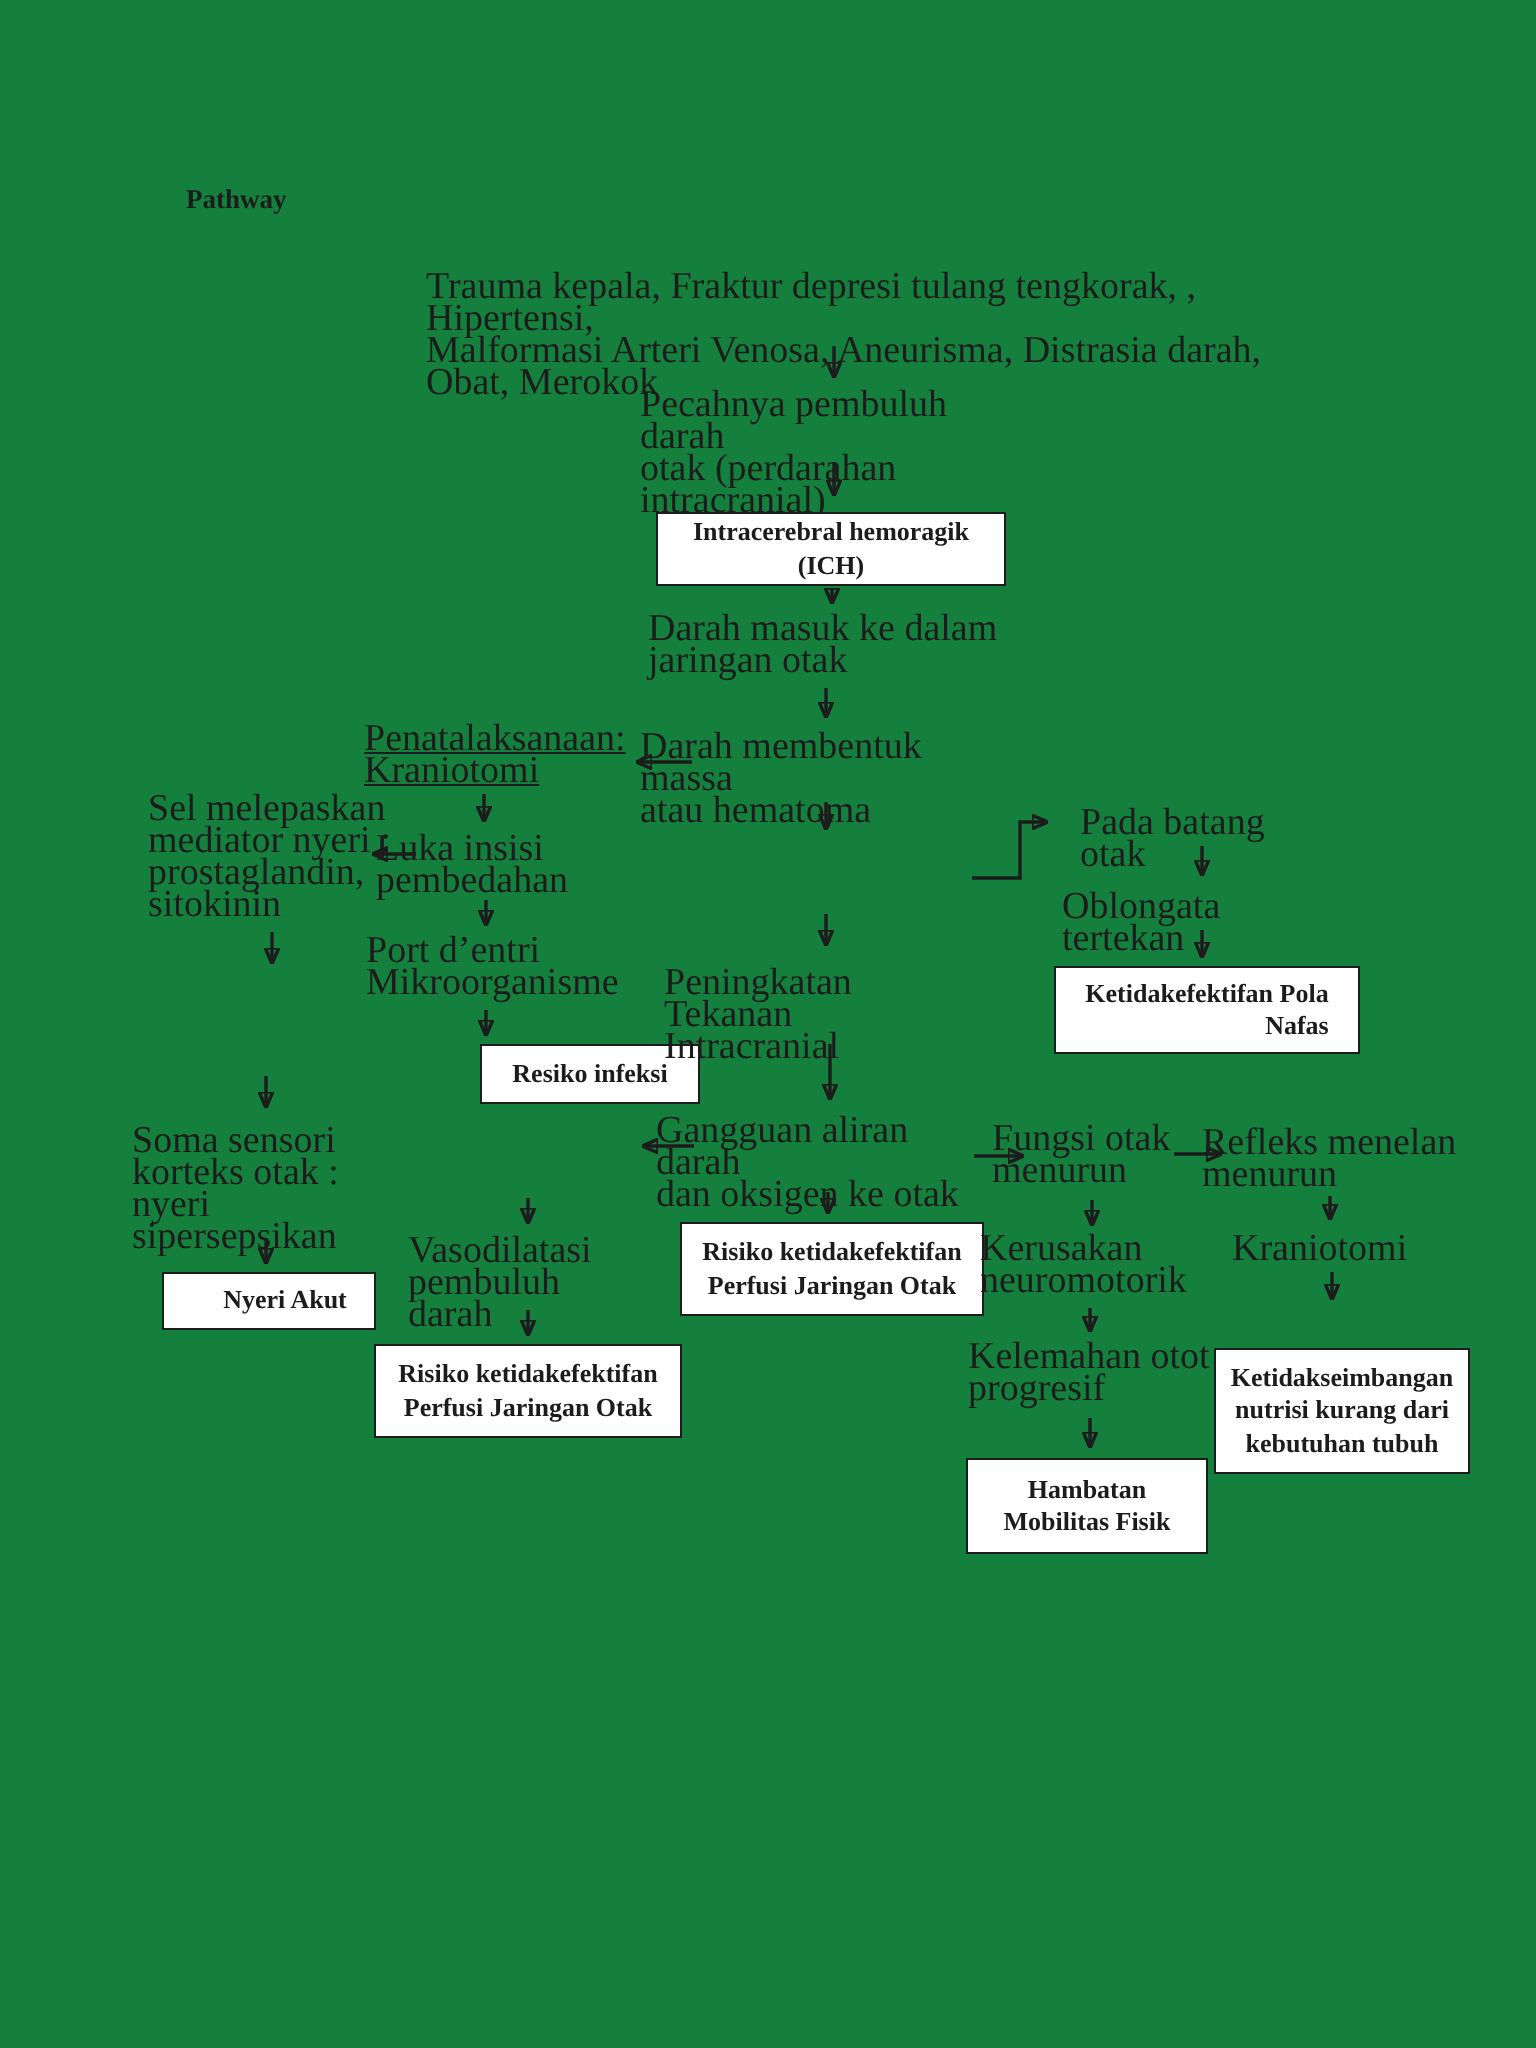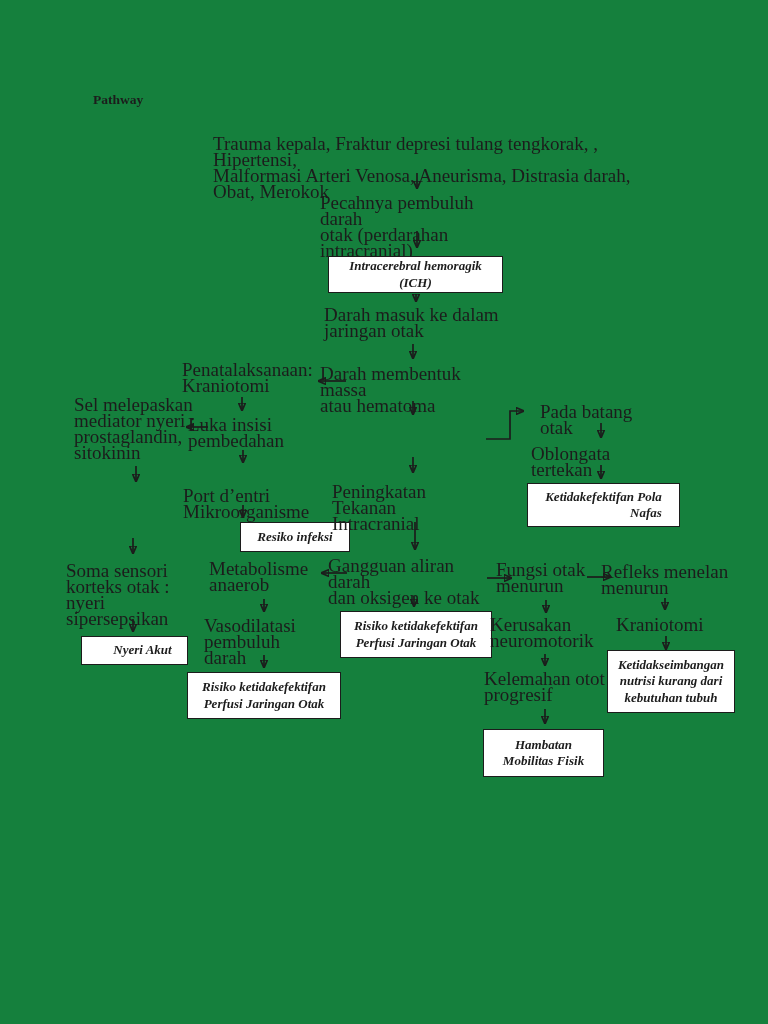--- a/index.html
+++ b/index.html
@@ -30,21 +30,20 @@
     background: #ffffff;
     font-size: 13px;
     font-weight: bold;
     line-height: 16.5px;
     text-align: center;
     white-space: pre-line;
     display: flex;
     align-items: center;
     justify-content: center;
     box-sizing: border-box;
-    font-style: italic;
   }
   svg.arrows {
     position: absolute;
     left: 0; top: 0;
     width: 768px; height: 1024px;
   }
   svg.arrows path {
     stroke: #1c1c1c;
     stroke-width: 1.7;
     fill: none;
@@ -102,53 +101,51 @@
 
   <div class="box" style="left:328px; top:256px; width:175px; height:37px;">Intracerebral hemoragik
 (ICH)</div>
 
   <div class="txt" style="left:324px; top:307px; width:180px;">Darah masuk ke dalam
 jaringan otak</div>
 
   <div class="txt" style="left:320px; top:366px; width:190px;">Darah membentuk massa
 atau hematoma</div>
 
-  <div class="txt" style="left:182px; top:362px; width:130px;">Penatalaksanaan:
+  <div class="txt" style="left:182px; top:362px; width:130px;text-decoration:underline;">Penatalaksanaan:
 Kraniotomi</div>
 
   <div class="txt" style="left:74px; top:397px; width:124px;">Sel melepaskan
 mediator nyeri :
 prostaglandin,
 sitokinin</div>
 
   <div class="txt" style="left:188px; top:417px; width:110px;">Luka insisi
 pembedahan</div>
 
 
   <div class="txt" style="left:540px; top:404px; width:125px;">Pada batang otak</div>
 
   <div class="txt" style="left:531px; top:446px; width:140px;">Oblongata tertekan</div>
 
-  <div class="txt" style="left:183px; top:488px; width:122px;">Port d’entri
+  <div class="txt" style="left:183px; top:468px; width:122px;">Port d’entri
 Mikroorganisme</div>
 
 
   <div class="box" style="left:193px; top:522px; width:110px; height:30px;margin-left:47px;">Resiko infeksi</div>
 
   <div class="box" style="left:527px; top:483px; width:153px; height:44px;text-align:right;">Ketidakefektifan Pola
 Nafas</div>
 
   <div class="txt" style="left:332px; top:484px; width:162px;">Peningkatan Tekanan
 Intracranial</div>
 
   <div class="txt" style="left:328px; top:558px; width:172px;">Gangguan aliran darah
 dan oksigen ke otak</div>
 
-  <div class="txt" style="left:209px; top:561px; width:110px;">Metabolisme
-anaerob</div>
 
   <div class="txt" style="left:66px; top:563px; width:134px;">Soma sensori
 korteks otak : nyeri
 sipersepsikan</div>
 
   <div class="txt" style="left:496px; top:562px; width:100px;">Fungsi otak
 menurun</div>
 
   <div class="txt" style="left:601px; top:564px; width:132px;">Refleks menelan
 menurun</div>
@@ -159,21 +156,21 @@
   <div class="box" style="left:340px; top:611px; width:152px; height:47px;">Risiko ketidakefektifan
 Perfusi Jaringan Otak</div>
 
   <div class="txt" style="left:490px; top:617px; width:112px;">Kerusakan
 neuromotorik</div>
 
   <div class="txt" style="left:616px; top:617px; width:100px;">Kraniotomi</div>
 
   <div class="box" style="left:81px; top:636px; width:107px; height:29px;padding-left:16px;">Nyeri Akut</div>
 
-  <div class="box" style="left:607px; top:650px; width:128px; height:63px;">Ketidakseimbangan
+  <div class="box" style="left:607px; top:674px; width:128px; height:63px;">Ketidakseimbangan
 nutrisi kurang dari
 kebutuhan tubuh</div>
 
   <div class="txt" style="left:484px; top:671px; width:122px;">Kelemahan otot
 progresif</div>
 
   <div class="box" style="left:187px; top:672px; width:154px; height:47px;">Risiko ketidakefektifan
 Perfusi Jaringan Otak</div>
 
   <div class="box" style="left:483px; top:729px; width:121px; height:48px;">Hambatan

